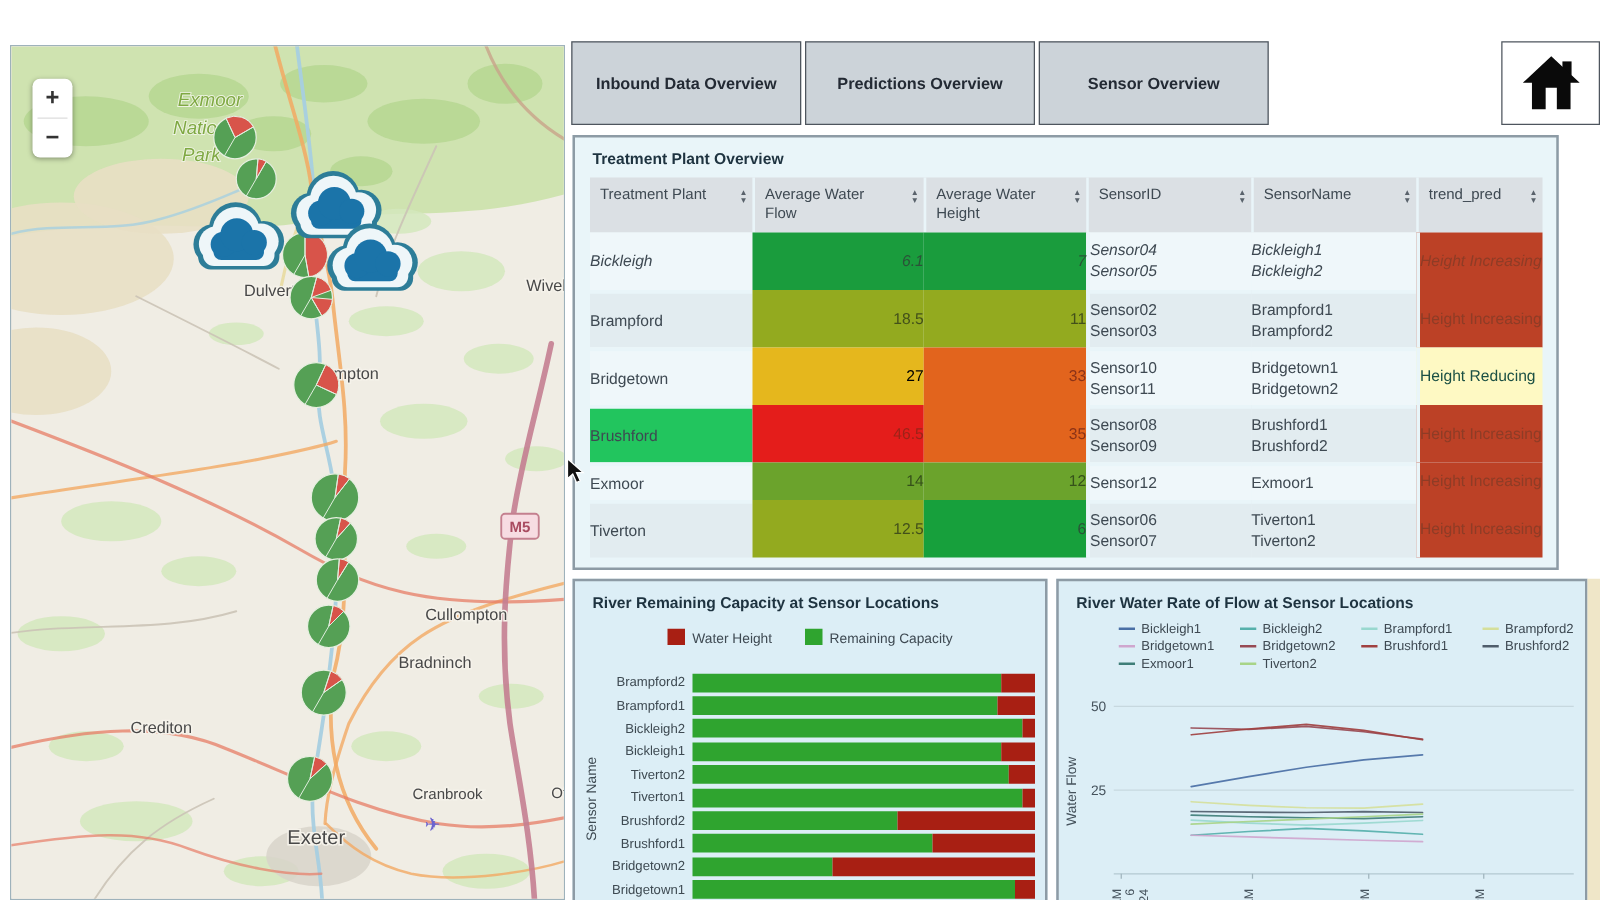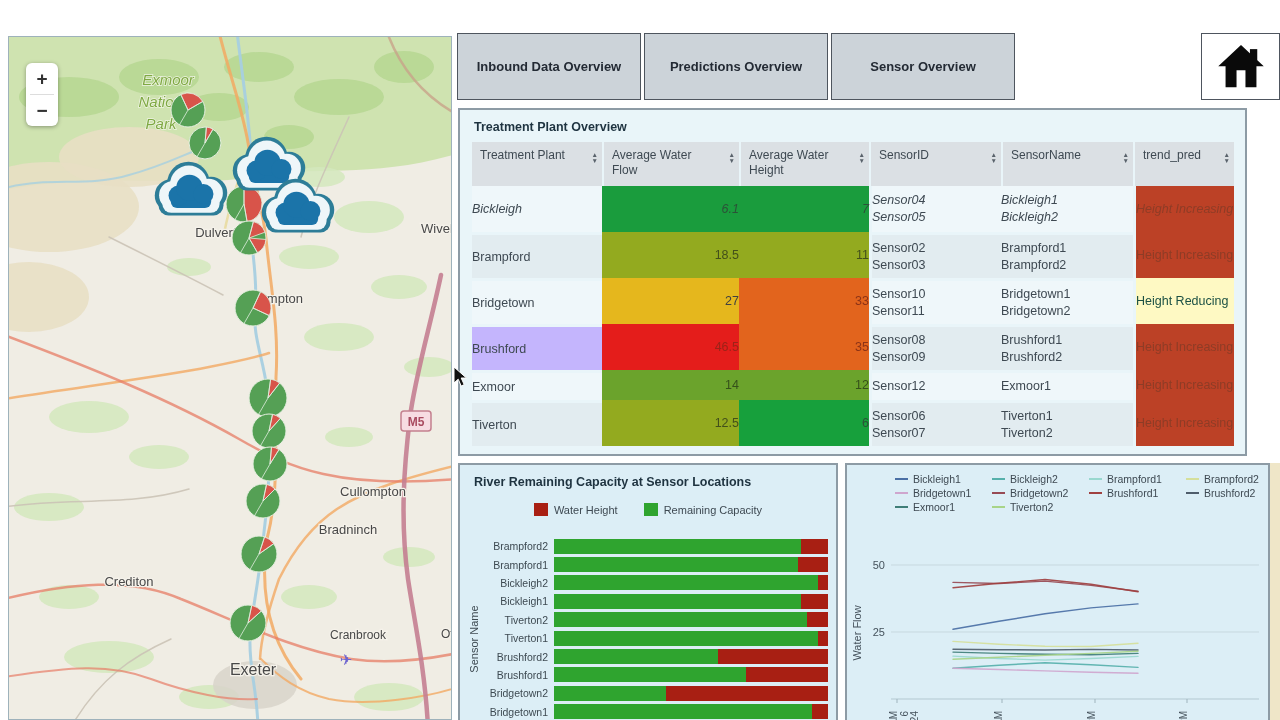--- a/index.html
+++ b/index.html
@@ -340,34 +340,34 @@
               <div>Sensor03</div>
             </td>
             <td class="c-lines gaprow" style="background: rgb(226, 236, 240);">
               <div>Brampford1</div>
               <div>Brampford2</div>
             </td>
             <td class="c-trend gapcol" style="background: rgb(188, 65, 38); color: rgb(142, 60, 38);">Height Increasing</td>
           </tr>
           <tr style="height: 46px;">
             <td class="c-plant gaprow" style="background: rgb(239, 247, 250);"><span>Bridgetown</span></td>
-            <td class="c-num" style="background: rgb(229, 183, 29); color: #404040;">27</td>
+            <td class="c-num" style="background: rgb(229, 183, 29); color: #000000;">27</td>
             <td class="c-num" style="background: rgb(226, 100, 29); color: rgb(140, 51, 23); padding-left: 28px;">33</td>
             <td class="c-lines gapcol gaprow" style="background: rgb(239, 247, 250);">
               <div>Sensor10</div>
               <div>Sensor11</div>
             </td>
             <td class="c-lines gaprow" style="background: rgb(239, 247, 250);">
               <div>Bridgetown1</div>
               <div>Bridgetown2</div>
             </td>
             <td class="c-trend gapcol" style="background: #fef9c3; color: rgb(27, 80, 68);">Height Reducing</td>
           </tr>
           <tr style="height: 46px;">
-            <td class="c-plant gaprow" style="background: #c4b5fd;"><span>Brushford</span></td>
+            <td class="c-plant gaprow" style="background: #22c55e;"><span>Brushford</span></td>
             <td class="c-num" style="background: rgb(228, 29, 27); color: rgb(156, 35, 24);">46.5</td>
             <td class="c-num" style="background: rgb(226, 100, 29); color: rgb(140, 51, 23);">35</td>
             <td class="c-lines gapcol gaprow" style="background: rgb(226, 236, 240);">
               <div>Sensor08</div>
               <div>Sensor09</div>
             </td>
             <td class="c-lines gaprow" style="background: rgb(226, 236, 240);">
               <div>Brushford1</div>
               <div>Brushford2</div>
             </td>
@@ -478,20 +478,21 @@
           <div class="bar-track">
             <div class="bar-green" style="width:94%;background:#2fa42f"></div>
             <div class="bar-red" style="width:6%;background:#a81f13"></div>
           </div>
         </div>
       </div>
     <div class="cap-ylab">Sensor Name</div>
   </div>
 
   <div id="flow-panel">
+    <div class="ptitle">River Water Rate of Flow at Sensor Locations</div>
     <div id="flow-legend">
         <div class="litem"><span class="ldash" style="background:#4a6fa5"></span>Bickleigh1</div>
         <div class="litem"><span class="ldash" style="background:#56b0ab"></span>Bickleigh2</div>
         <div class="litem"><span class="ldash" style="background:#99d8cf"></span>Brampford1</div>
         <div class="litem"><span class="ldash" style="background:#d5df9b"></span>Brampford2</div>
         <div class="litem"><span class="ldash" style="background:#cfa6ce"></span>Bridgetown1</div>
         <div class="litem"><span class="ldash" style="background:#974a54"></span>Bridgetown2</div>
         <div class="litem"><span class="ldash" style="background:#a04040"></span>Brushford1</div>
         <div class="litem"><span class="ldash" style="background:#4f5d6b"></span>Brushford2</div>
         <div class="litem"><span class="ldash" style="background:#3f7e78"></span>Exmoor1</div>

